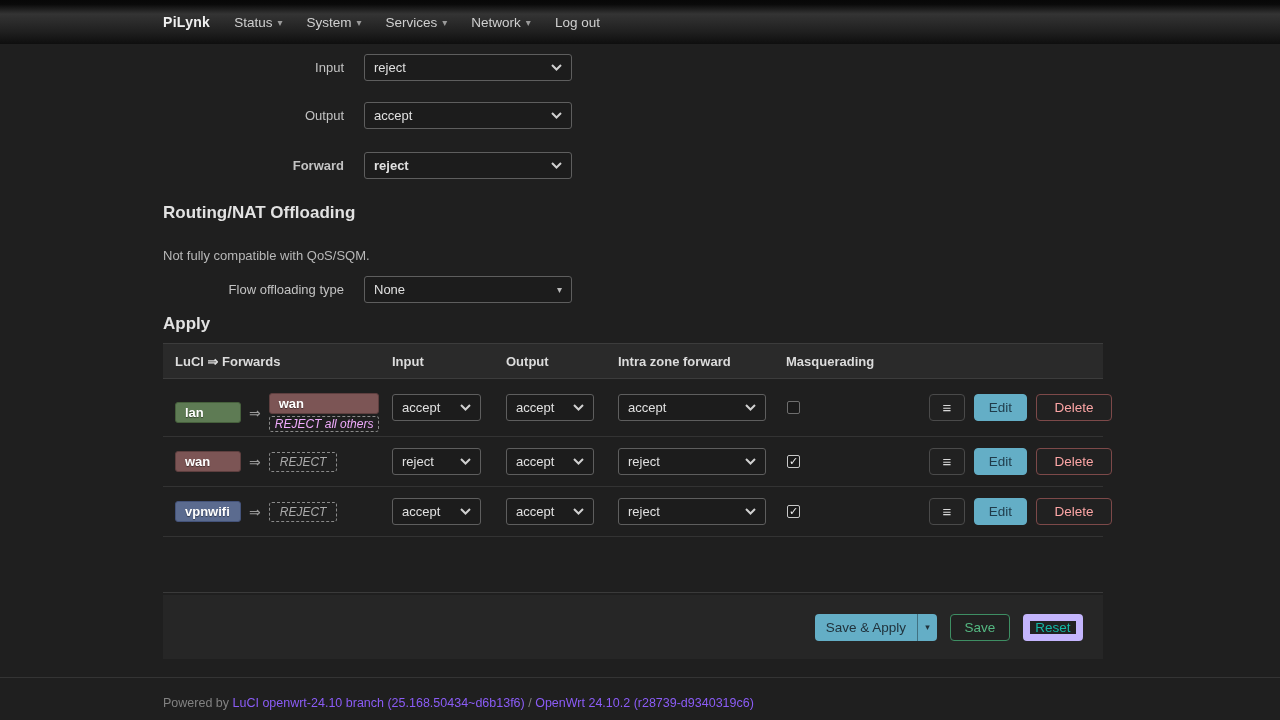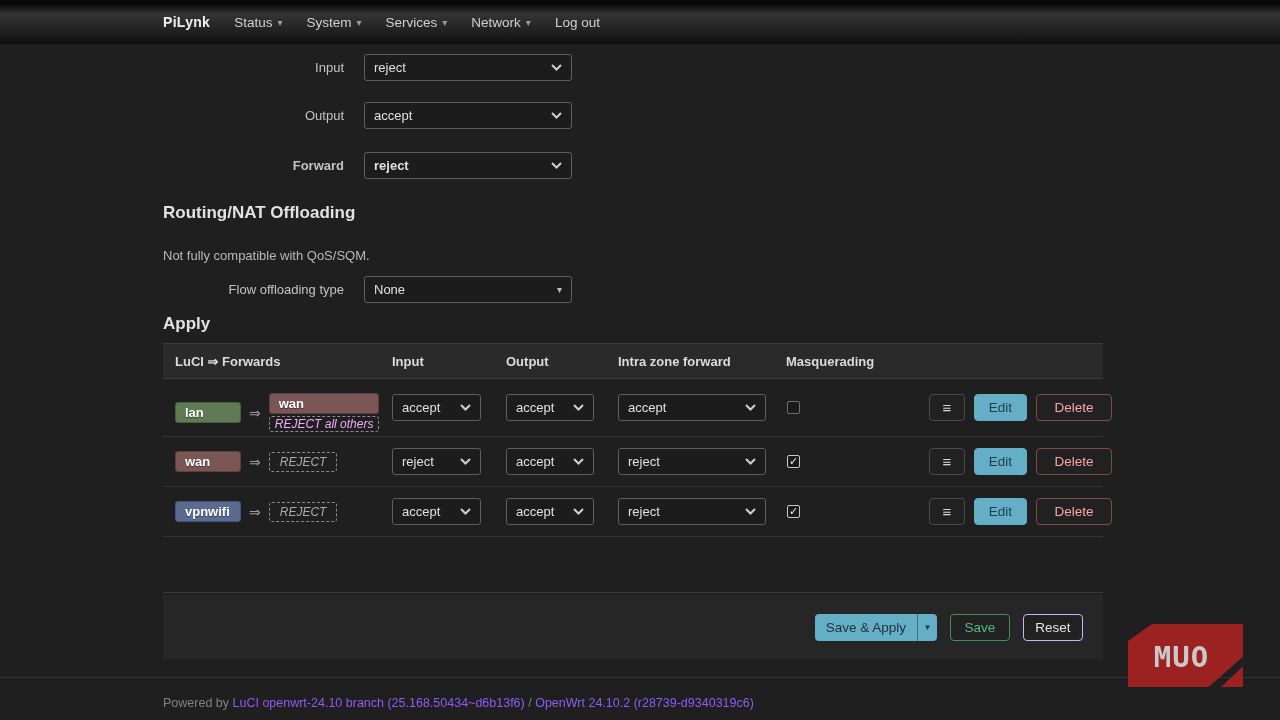--- a/index.html
+++ b/index.html
@@ -79,21 +79,21 @@
   .actions { position:absolute; left:0; top:551px; width:940px; height:64px; background:#262626;
              display:flex; align-items:center; justify-content:flex-end; gap:13px; padding-right:20px; }
   .btn-saveapply { display:inline-flex; height:27px; border-radius:4px; background:#64aec6;
                    color:#21333d; overflow:hidden; cursor:pointer; }
   .sa-main { padding:0 11px; display:flex; align-items:center; font-size:13.5px; }
   .sa-caret { width:20px; display:flex; align-items:center; justify-content:center;
               border-left:1px solid rgba(0,0,0,.35); font-size:9px; }
   .btn-save  { width:60px; height:27px; border:1px solid #3e8e63; border-radius:4px; color:#55b882;
                background:#212121; display:flex; align-items:center; justify-content:center;
                font-size:13.5px; cursor:pointer; }
-  .btn-reset { width:60px; height:27px; border:1px solid #c4b5fd; border-radius:4px; color:#e5e5e5;
+  .btn-reset { width:60px; height:27px; border:7px solid #c4b5fd; border-radius:4px; color:#14b8a6;
                background:#212121; display:flex; align-items:center; justify-content:center;
                font-size:13.5px; cursor:pointer; }
 
   
   .footer-hr { position:absolute; left:0; top:677px; width:1280px; border-top:1px solid #343434; }
   .footer { position:absolute; left:163px; top:696px; font-size:12.5px; color:#828282; }
   .footer a { color:#8b5cf6; text-decoration:none; }
 
   
   .muo { position:absolute; left:1128px; top:624px; width:115px; height:63px; z-index:5; }
@@ -356,19 +356,14 @@
   </div>
 
   <div class="footer-hr"></div>
   <div class="footer">
     <span>Powered by</span>
     <a href="#">LuCI openwrt-24.10 branch (25.168.50434~d6b13f6)</a>
     <span>/</span>
     <a href="#">OpenWrt 24.10.2 (r28739-d9340319c6)</a>
   </div>
 
-  <div class="muo">
-    <div class="muo-main"></div>
-    <div class="muo-tri"></div>
-    <div class="muo-text">MUO</div>
-  </div>
 
 </div>
 
 </body></html>

